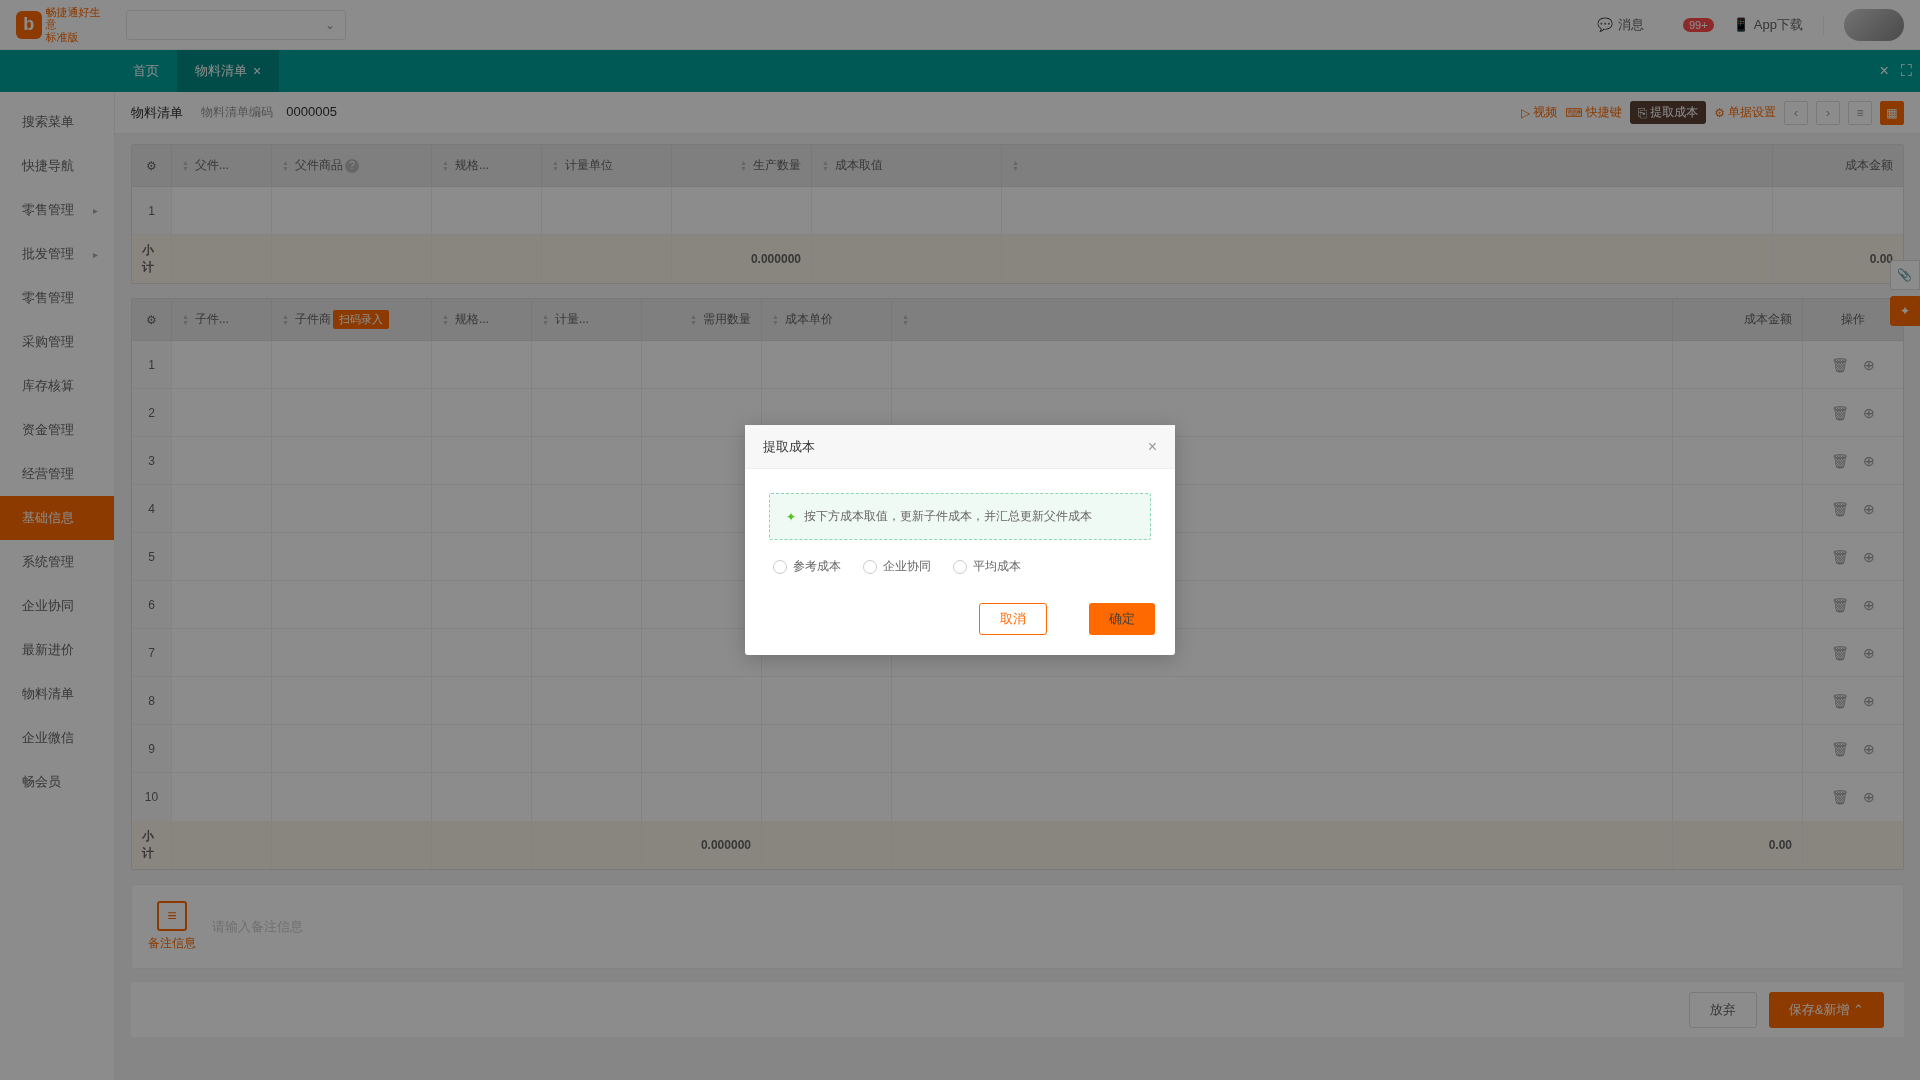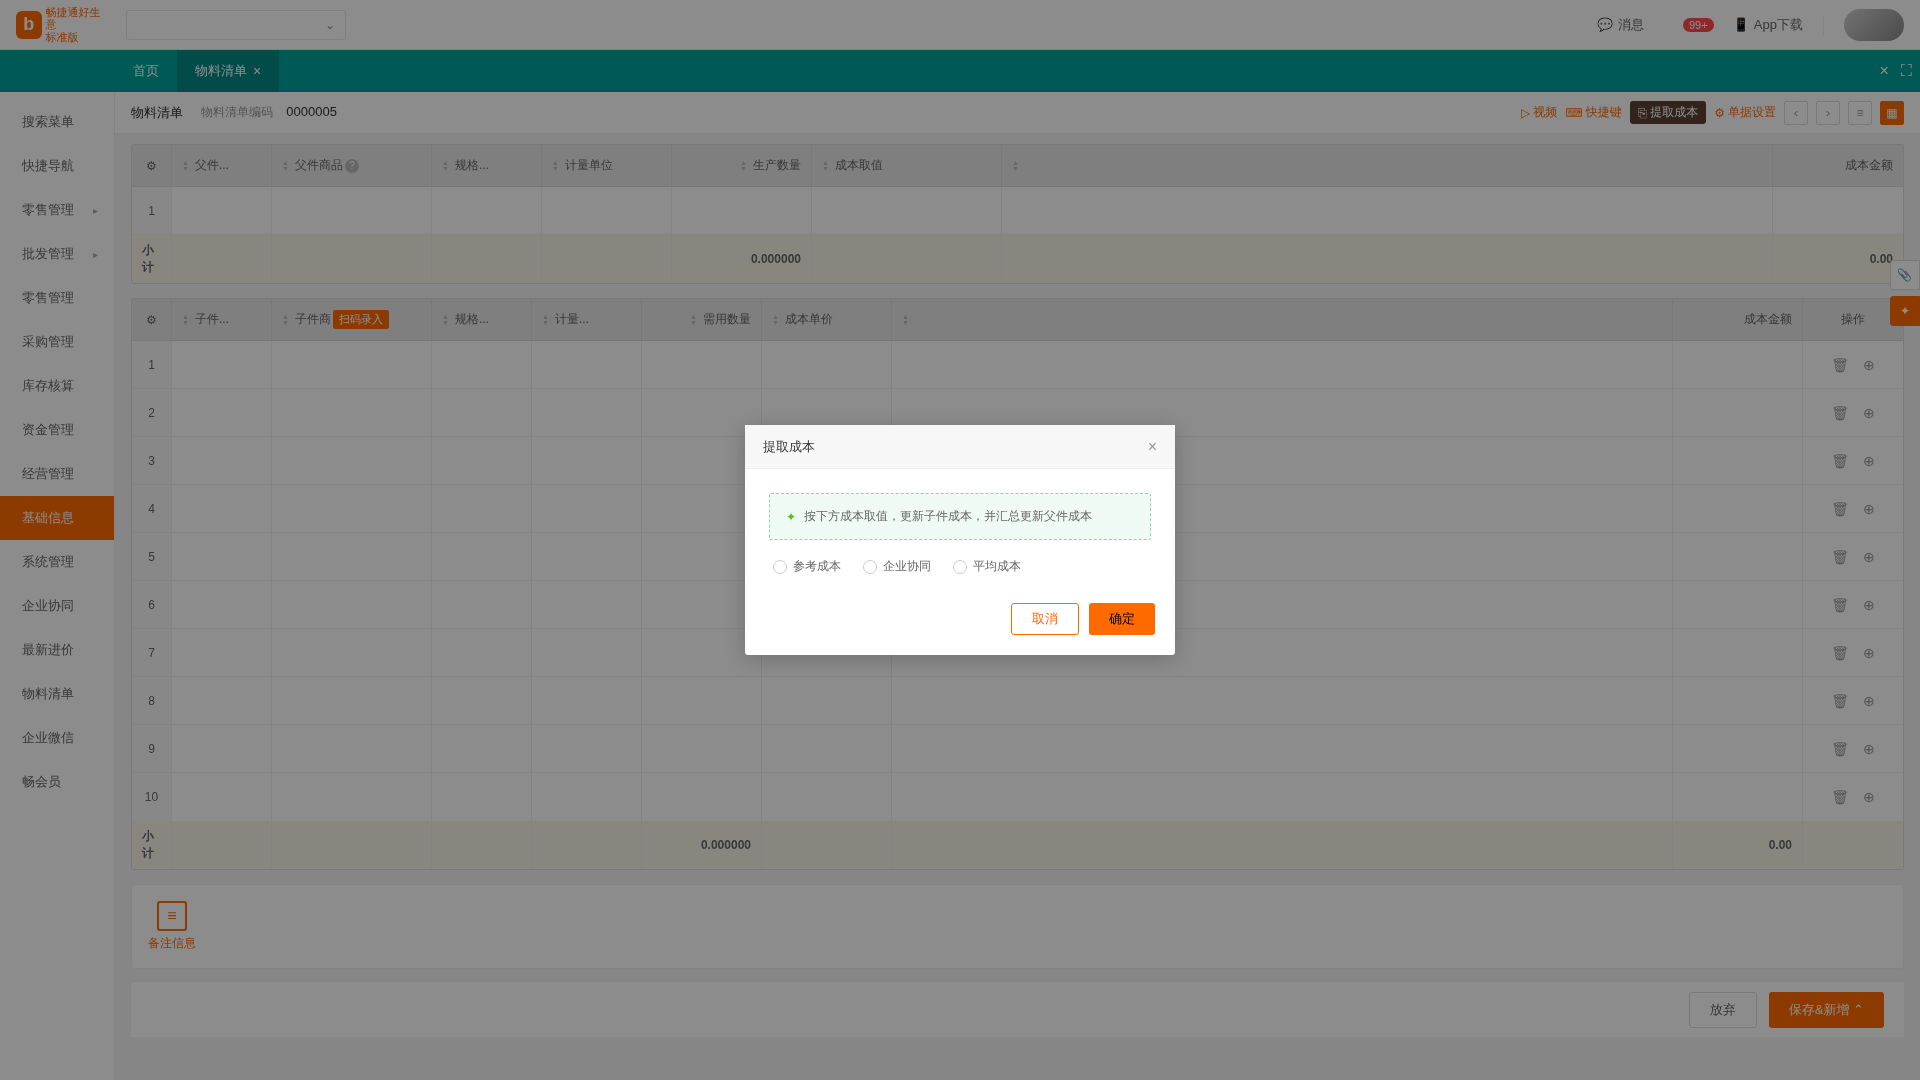--- a/index.html
+++ b/index.html
@@ -70,21 +70,21 @@
 .modal-close{color:#999;cursor:pointer;font-size:16px;}
 .modal-body{padding:24px 24px 12px;}
 .tip-box{border:1px dashed #8fd4b8;background:#f0faf5;padding:14px 16px;border-radius:2px;display:flex;align-items:center;gap:8px;color:#666;font-size:12px;margin-bottom:18px;}
 .tip-icon{color:#52c41a;}
 .radio-row{display:flex;gap:22px;padding:0 4px;}
 .radio-item{display:flex;align-items:center;gap:6px;font-size:12px;color:#666;}
 .radio{width:14px;height:14px;border:1px solid #ccc;border-radius:50%;}
 .modal-footer{padding:16px 20px 20px;display:flex;justify-content:flex-end;gap:10px;}
 .mbtn{height:32px;padding:0 20px;border-radius:3px;display:flex;align-items:center;font-size:13px;cursor:pointer;}
 .mbtn-cancel{border:1px solid #ff6a00;color:#ff6a00;background:#fff;}
-.mbtn-ok{background:#ff6a00;color:#000000;}
+.mbtn-ok{background:#ff6a00;color:#404040;margin-left:32px;}
 .q-icon{display:inline-flex;width:14px;height:14px;border-radius:50%;background:#bbb;color:#fff;align-items:center;justify-content:center;font-size:10px;margin-left:2px;}
 </style>
 </head>
 <body>
 
 <div class="topbar">
   <div class="logo">
     <div class="logo-icon">b</div>
     <div>
       <div class="logo-text">畅捷通好生意</div>
@@ -480,20 +480,21 @@
           <div class="td" style="width:130px;justify-content:flex-end">0.00</div>
           <div class="td op-cell"></div>
         </div>
       </div>
 
       <div class="remark-box">
         <div class="remark-left">
           <div class="remark-icon">≡</div>
           <span>备注信息</span>
         </div>
+        <div class="remark-input">请输入备注信息</div>
       </div>
 
       <div class="footer">
         <div class="btn btn-default">放弃</div>
         <div class="btn btn-primary"><span>保存&amp;新增</span>&nbsp;<span>⌃</span></div>
       </div>
     </div>
   </div>
 </div>
 

